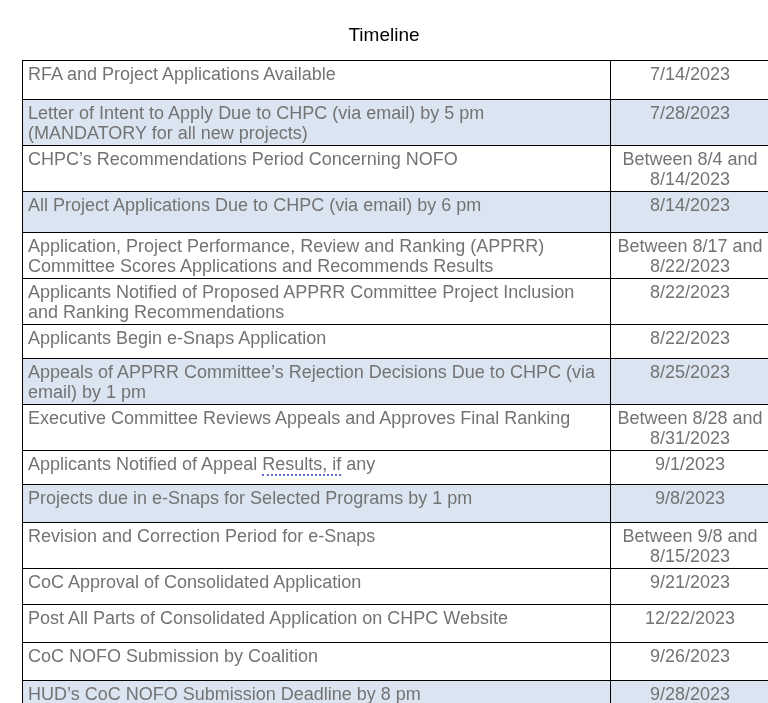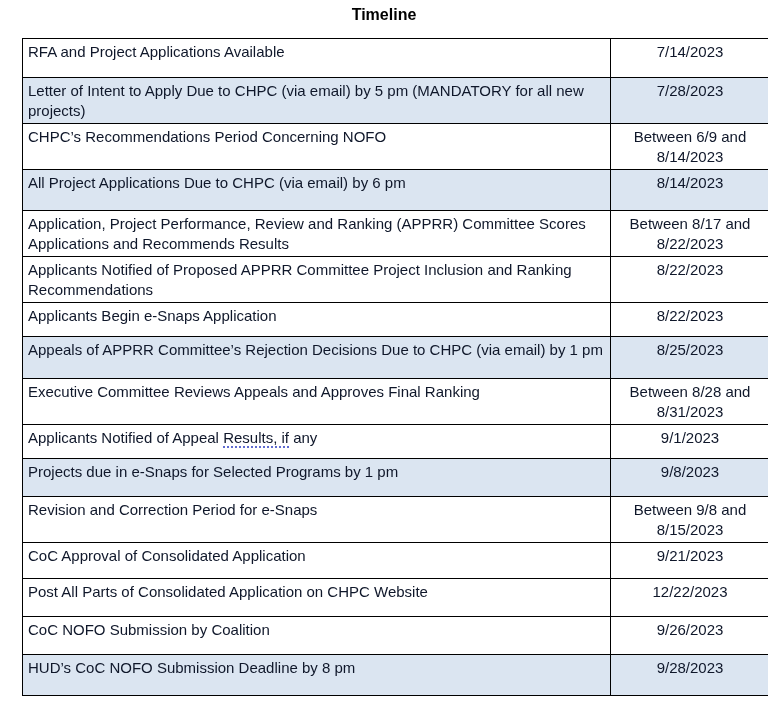--- a/index.html
+++ b/index.html
@@ -8,39 +8,39 @@
     background: #ffffff;
   }
   body {
     width: 768px;
     height: 703px;
     font-family: "Liberation Sans", sans-serif;
     color: #1a1a1a;
     overflow: hidden;
   }
   .page-title {
-    padding-top: 6px;
+    padding-top: 24px;
     text-align: center;
-    font-size: 16px;
-    font-weight: bold;
+    font-size: 19px;
+    font-weight: normal;
     color: #000000;
   }
   table.timeline {
     border-collapse: collapse;
     table-layout: fixed;
     width: 724px;
     margin: 14px 0 0 22px;
   }
   table.timeline td {
     border: 1.5px solid #000000;
     vertical-align: top;
-    font-size: 15px;
+    font-size: 18px;
     line-height: 20px;
     padding: 3px 6px 2px 5px;
-    color: #0f172a;
+    color: #737373;
     overflow: hidden;
   }
   td.task-cell {
     width: 576px;
     text-align: left;
   }
   td.date-cell {
     width: 148px;
     text-align: center;
     padding-left: 2px;
@@ -69,21 +69,21 @@
   </tr>
       <tr class="shaded" style="height: 42px;">
     <td class="task-cell"><span>Letter of Intent to Apply Due to CHPC (via email) by </span><span class="seg-bold">5 pm (MANDATORY</span><span> for all new projects)</span></td>
     <td class="date-cell">
           <div>7/28/2023</div>
         </td>
   </tr>
       <tr style="height: 39px;">
     <td class="task-cell"><span>CHPC’s Recommendations Period Concerning NOFO</span></td>
     <td class="date-cell">
-          <div>Between 6/9 and</div>
+          <div>Between 8/4 and</div>
           <div>8/14/2023</div>
         </td>
   </tr>
       <tr class="shaded" style="height: 41px;">
     <td class="task-cell"><span>All Project Applications Due to CHPC (via email) </span><span class="seg-bold">by 6 pm</span></td>
     <td class="date-cell">
           <div>8/14/2023</div>
         </td>
   </tr>
       <tr style="height: 40px;">

